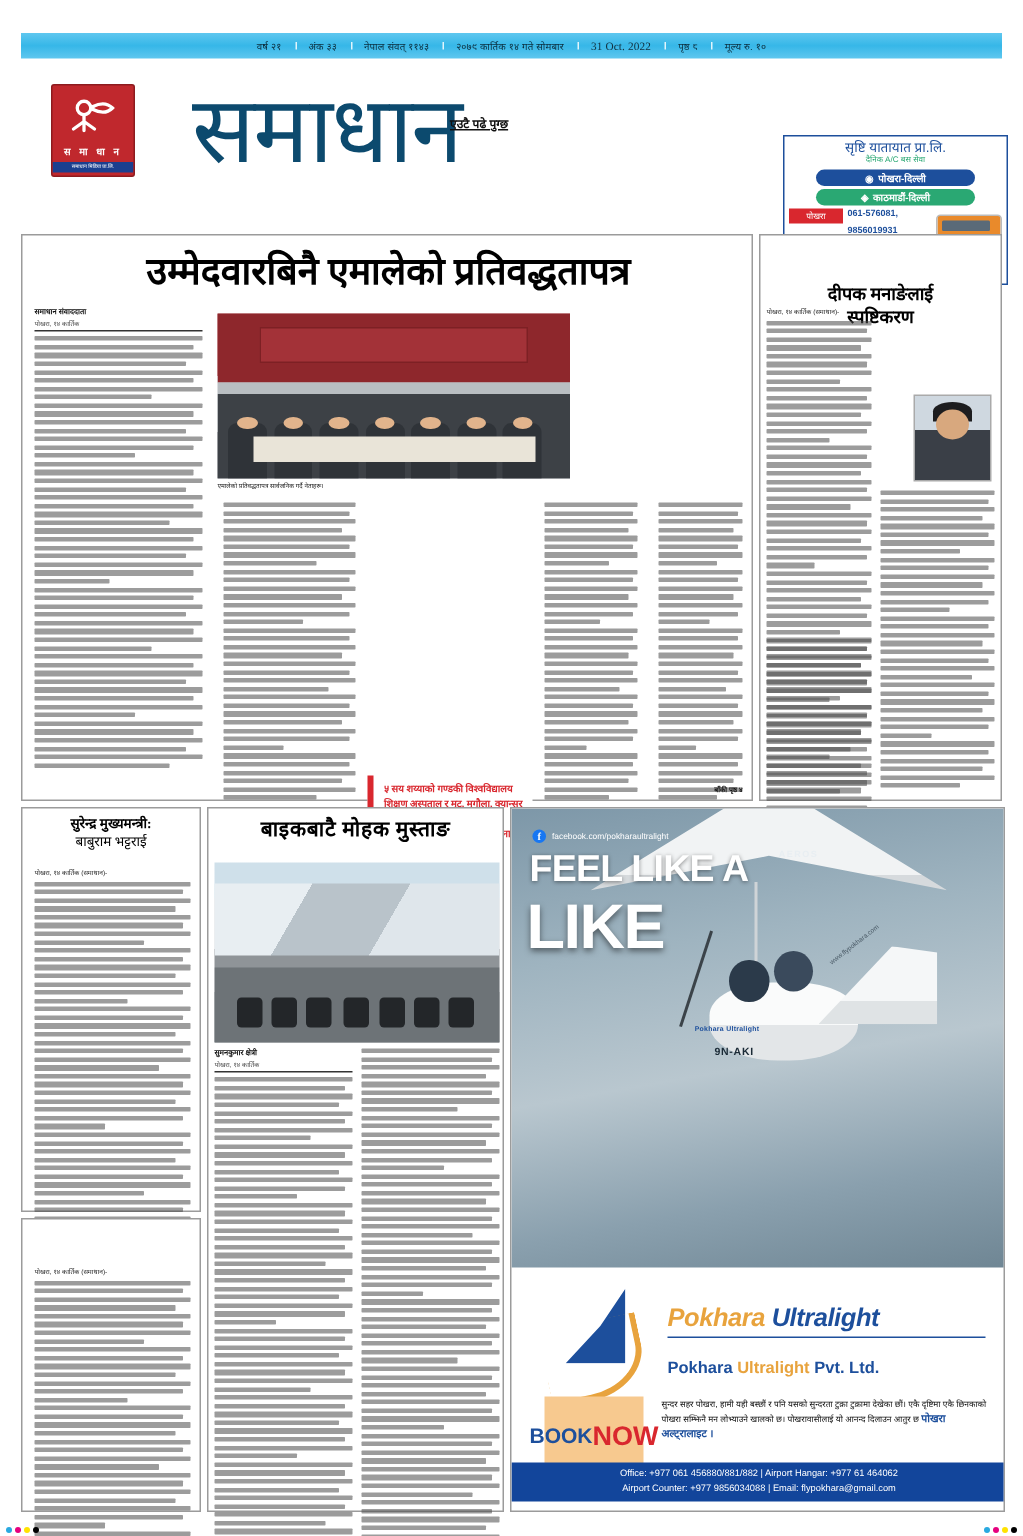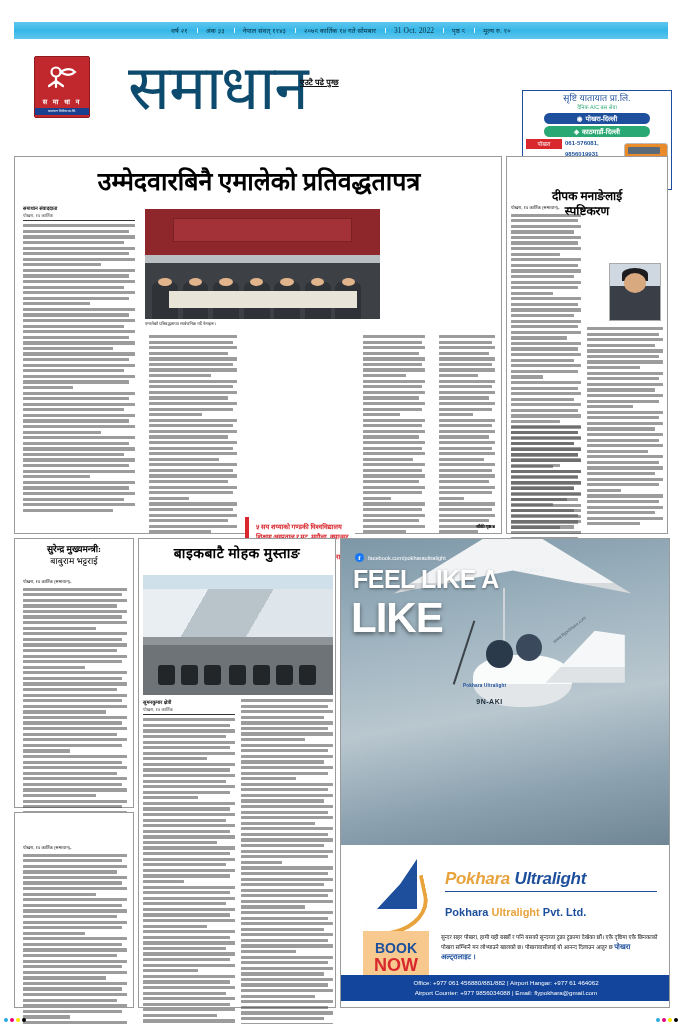--- a/index.html
+++ b/index.html
@@ -232,21 +232,21 @@
   #ul-name .y { color:#e8a33d; }
   #ul-name .b { color:#1d4f9c; }
   #ul-name2 {
     position:absolute; left:104px; top:352px; width:212px; font-size:11px; font-weight:bold;
     border-top:1.5px solid #1d4f9c; padding-top:14px; white-space:nowrap;
   }
   #ul-name2 .b { color:#1d4f9c; }
   #ul-name2 .y { color:#e8a33d; }
   #ul-book {
     position:absolute; left:22px; top:392px; width:66px; height:52px; background:#f7c98f;
-    display:flex; flex-direction:column; align-items:center; justify-content:center; line-height:17px;
+    display:flex; align-items:center; justify-content:center; line-height:17px;
   }
   #ul-book .bk1 { color:#1d4f9c; font-weight:bold; font-size:14px; }
   #ul-book .bk2 { color:#d9272e; font-weight:bold; font-size:18px; }
   #ul-nep {
     position:absolute; left:100px; top:394px; width:218px; font-size:5.6px; line-height:9px; color:#111;
   }
   #ul-nep .brand { color:#1d4f9c; font-weight:bold; font-size:7px; }
   #ul-contact {
     position:absolute; left:0; bottom:6px; width:330px; background:#12459b; color:#fff;
     text-align:center; font-size:6.2px; line-height:10px; padding:3px 0;

